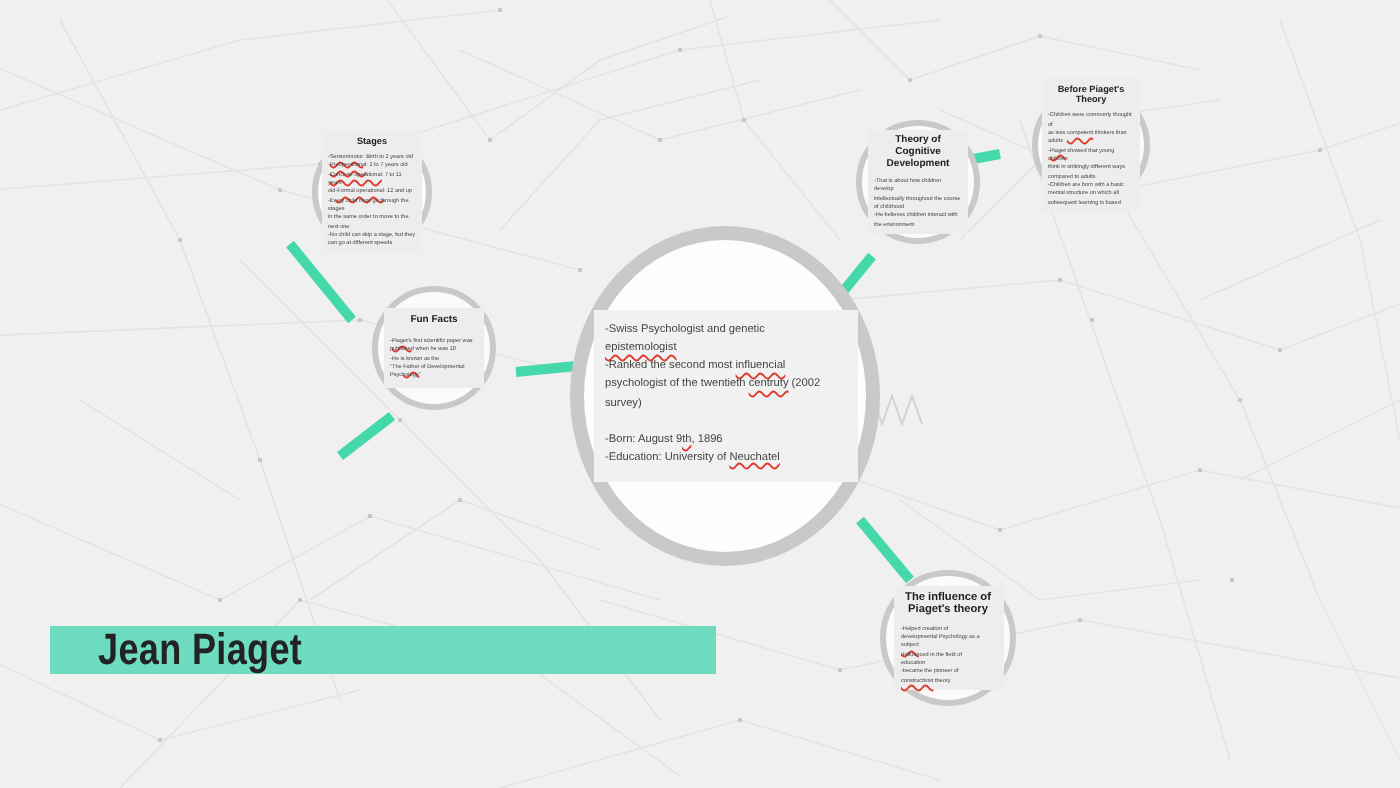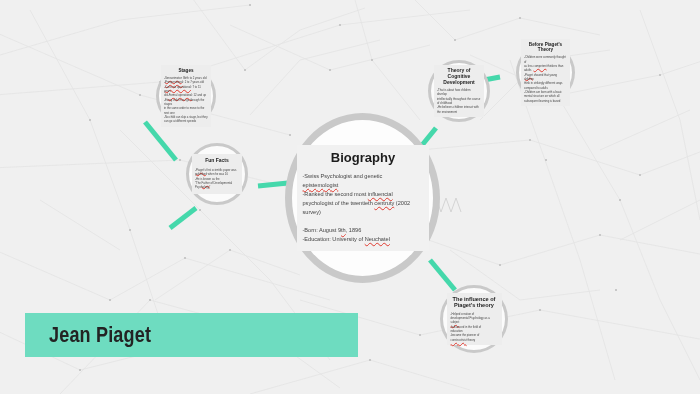--- a/index.html
+++ b/index.html
@@ -68,21 +68,21 @@
   #node-theory .card{width:50px;padding:3px 3px;}
   #node-theory .ttl{font-size:5px;}
   #node-before{left:516px;top:43px;width:59px;height:59px;}
   #node-before .card{width:49px;padding:3px 3px;}
   #node-influence{left:440px;top:285px;width:68px;height:68px;}
   #node-influence .card{width:55px;padding:3px 4px;}
   #node-influence .ttl{font-size:5.6px;margin-bottom:3px;}
 
   
   #title-banner{
-    position:absolute;left:25px;top:313px;width:333px;height:44px;
+    position:absolute;left:25px;top:313px;width:333px;height:24px;
     background:#6edcc0;
     display:flex;align-items:center;
   }
   #title-banner .txt{
     font-family:"Liberation Sans Narrow","Liberation Sans",sans-serif;
     font-weight:bold;font-size:22px;color:#232323;
     margin-left:24px;letter-spacing:.2px;
     transform:scaleX(.82);transform-origin:left center;
   }
 </style>
@@ -167,21 +167,20 @@
       <line x1="258" y1="186" x2="288" y2="183"></line>
       <line x1="436" y1="128" x2="414" y2="155"></line>
       <line x1="500" y1="77" x2="484" y2="80"></line>
       <line x1="430" y1="260" x2="455" y2="290"></line>
     </g>
   </svg>
 
   <div class="node" id="node-biography">
     <div class="inner">
       <div class="card">
-        <span class="ttl">Biography</span>
         <span class="body">
           <p>-Swiss Psychologist and genetic</p>
           <p><span class="sp">epistemologist</span></p>
           <p>-Ranked the second most <span class="sp">influencial</span></p>
           <p>psychologist of the twentieth <span class="sp">centruty</span> (2002</p>
           <p>survey)</p>
           <p>&nbsp;</p>
           <p>-Born: August 9<span class="sp">th</span>, 1896</p>
           <p>-Education: University of <span class="sp">Neuchatel</span></p>
         </span>

